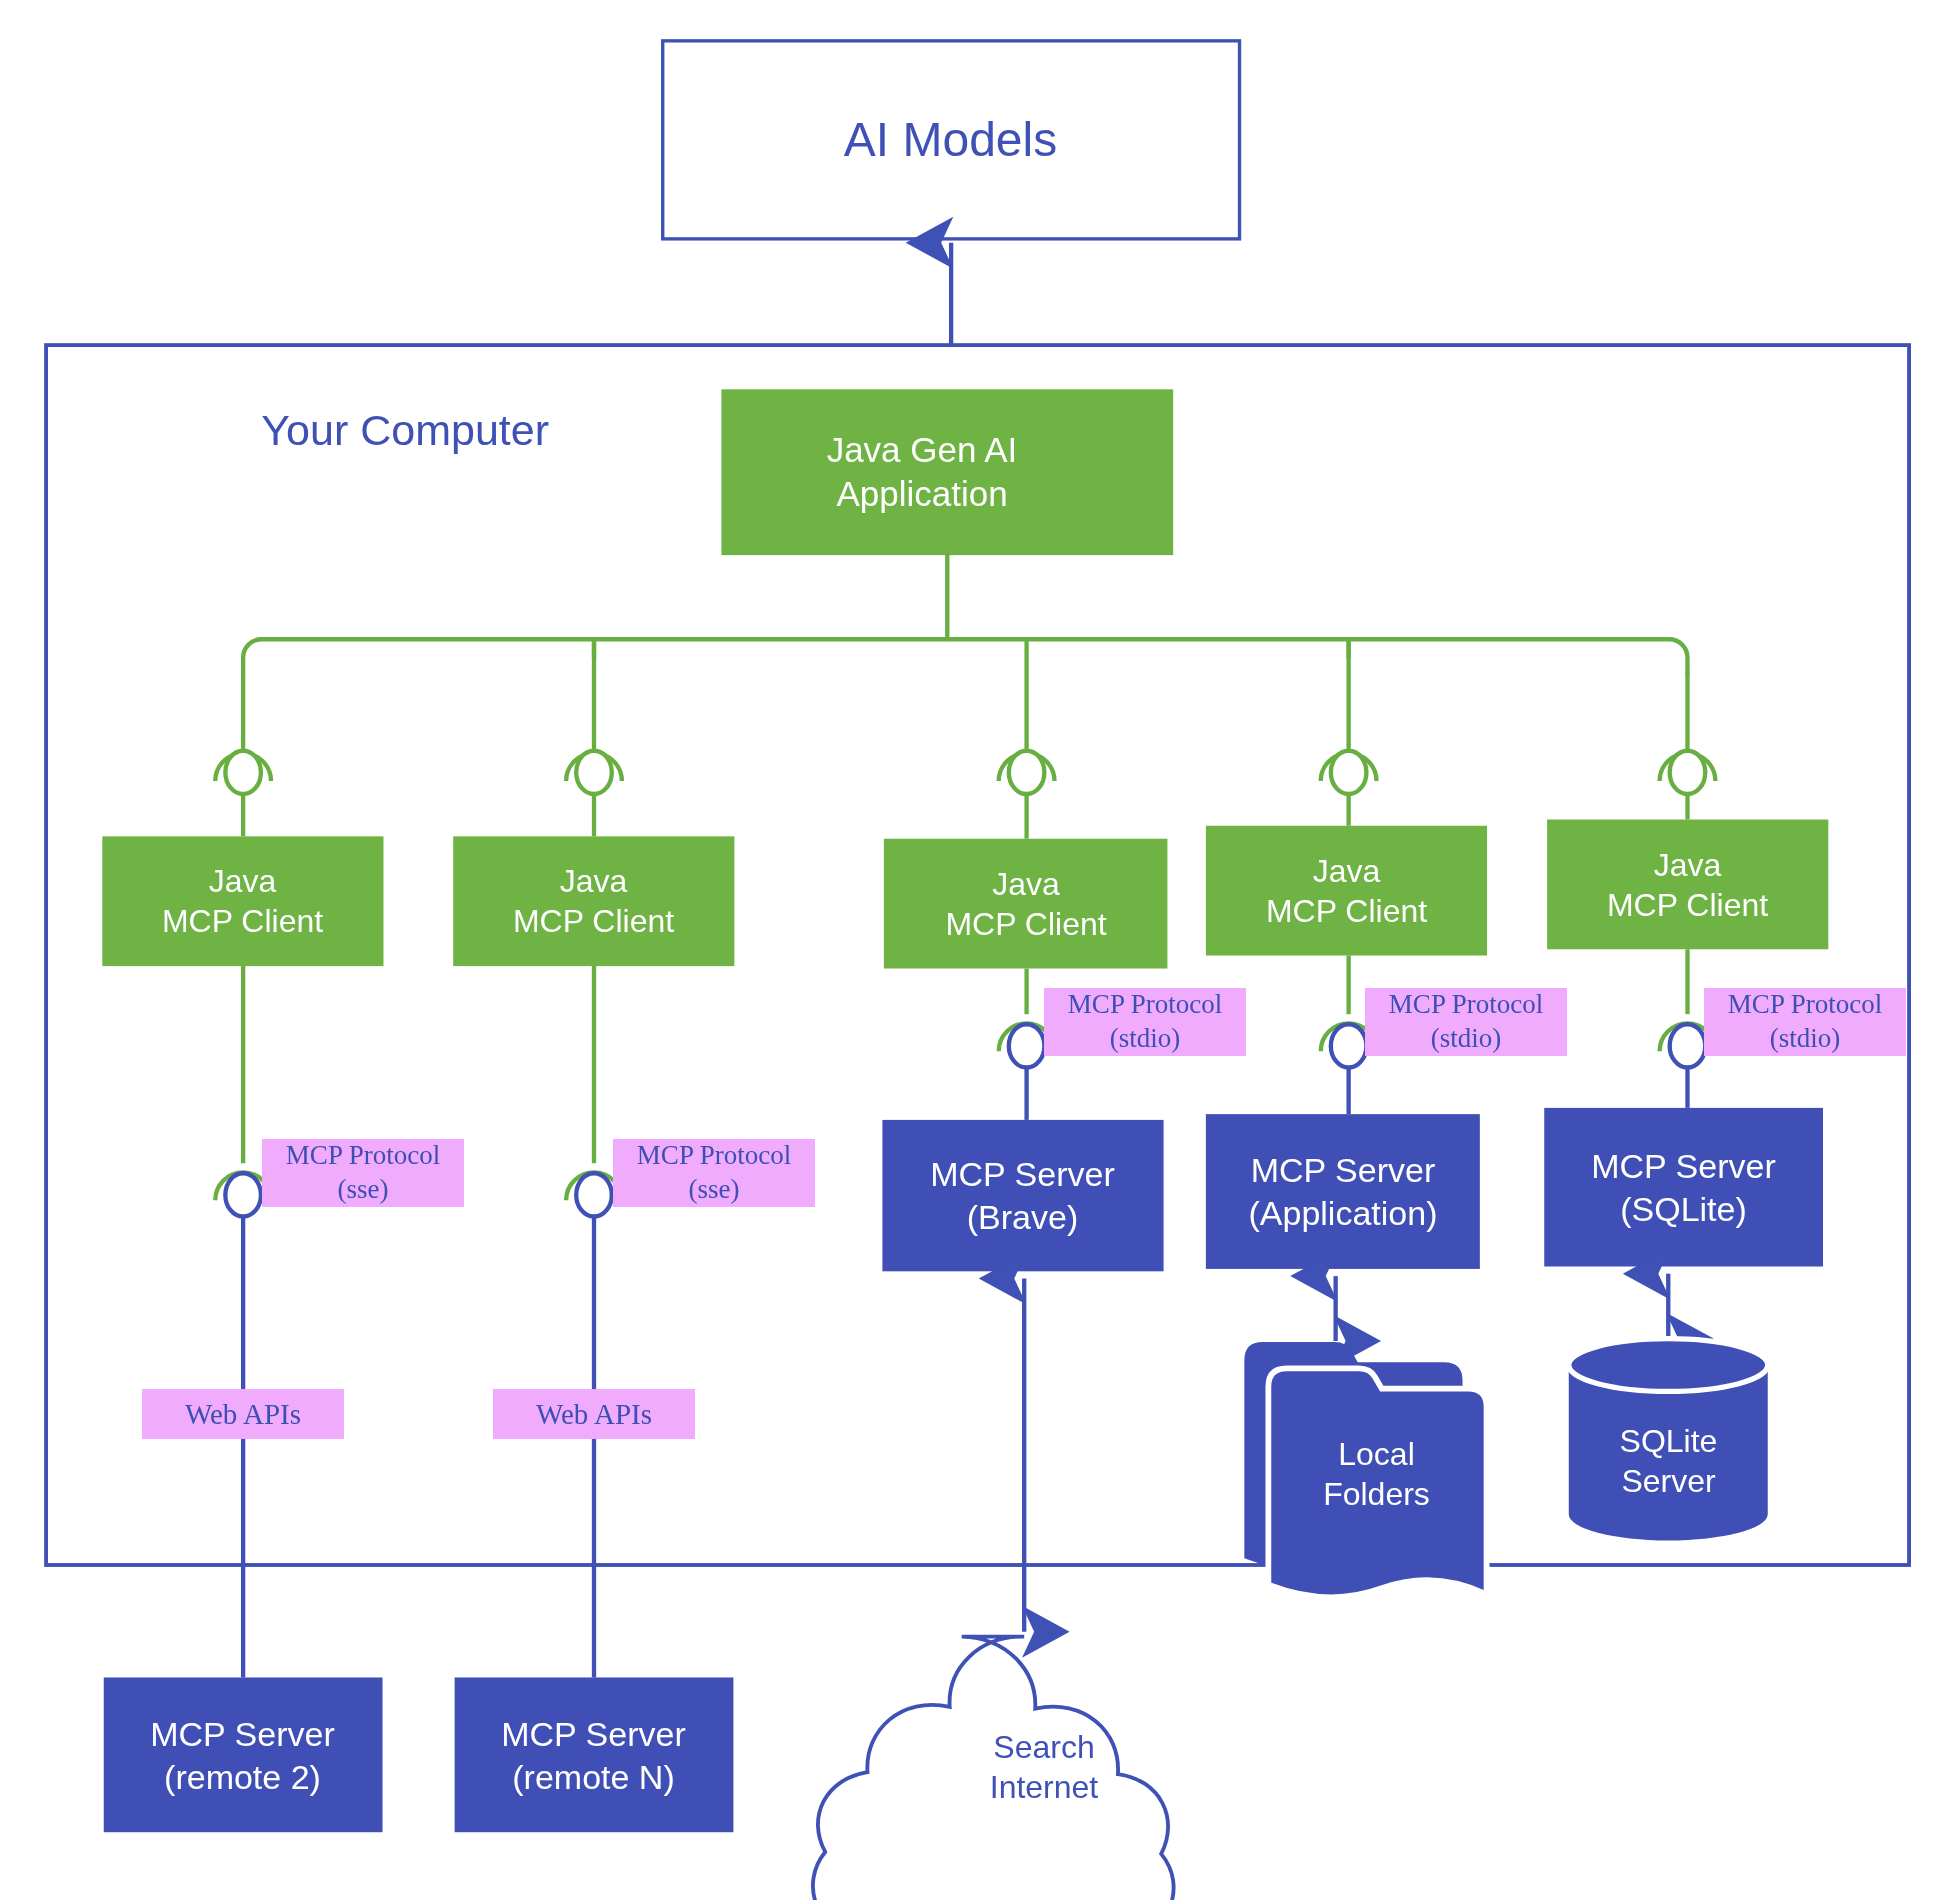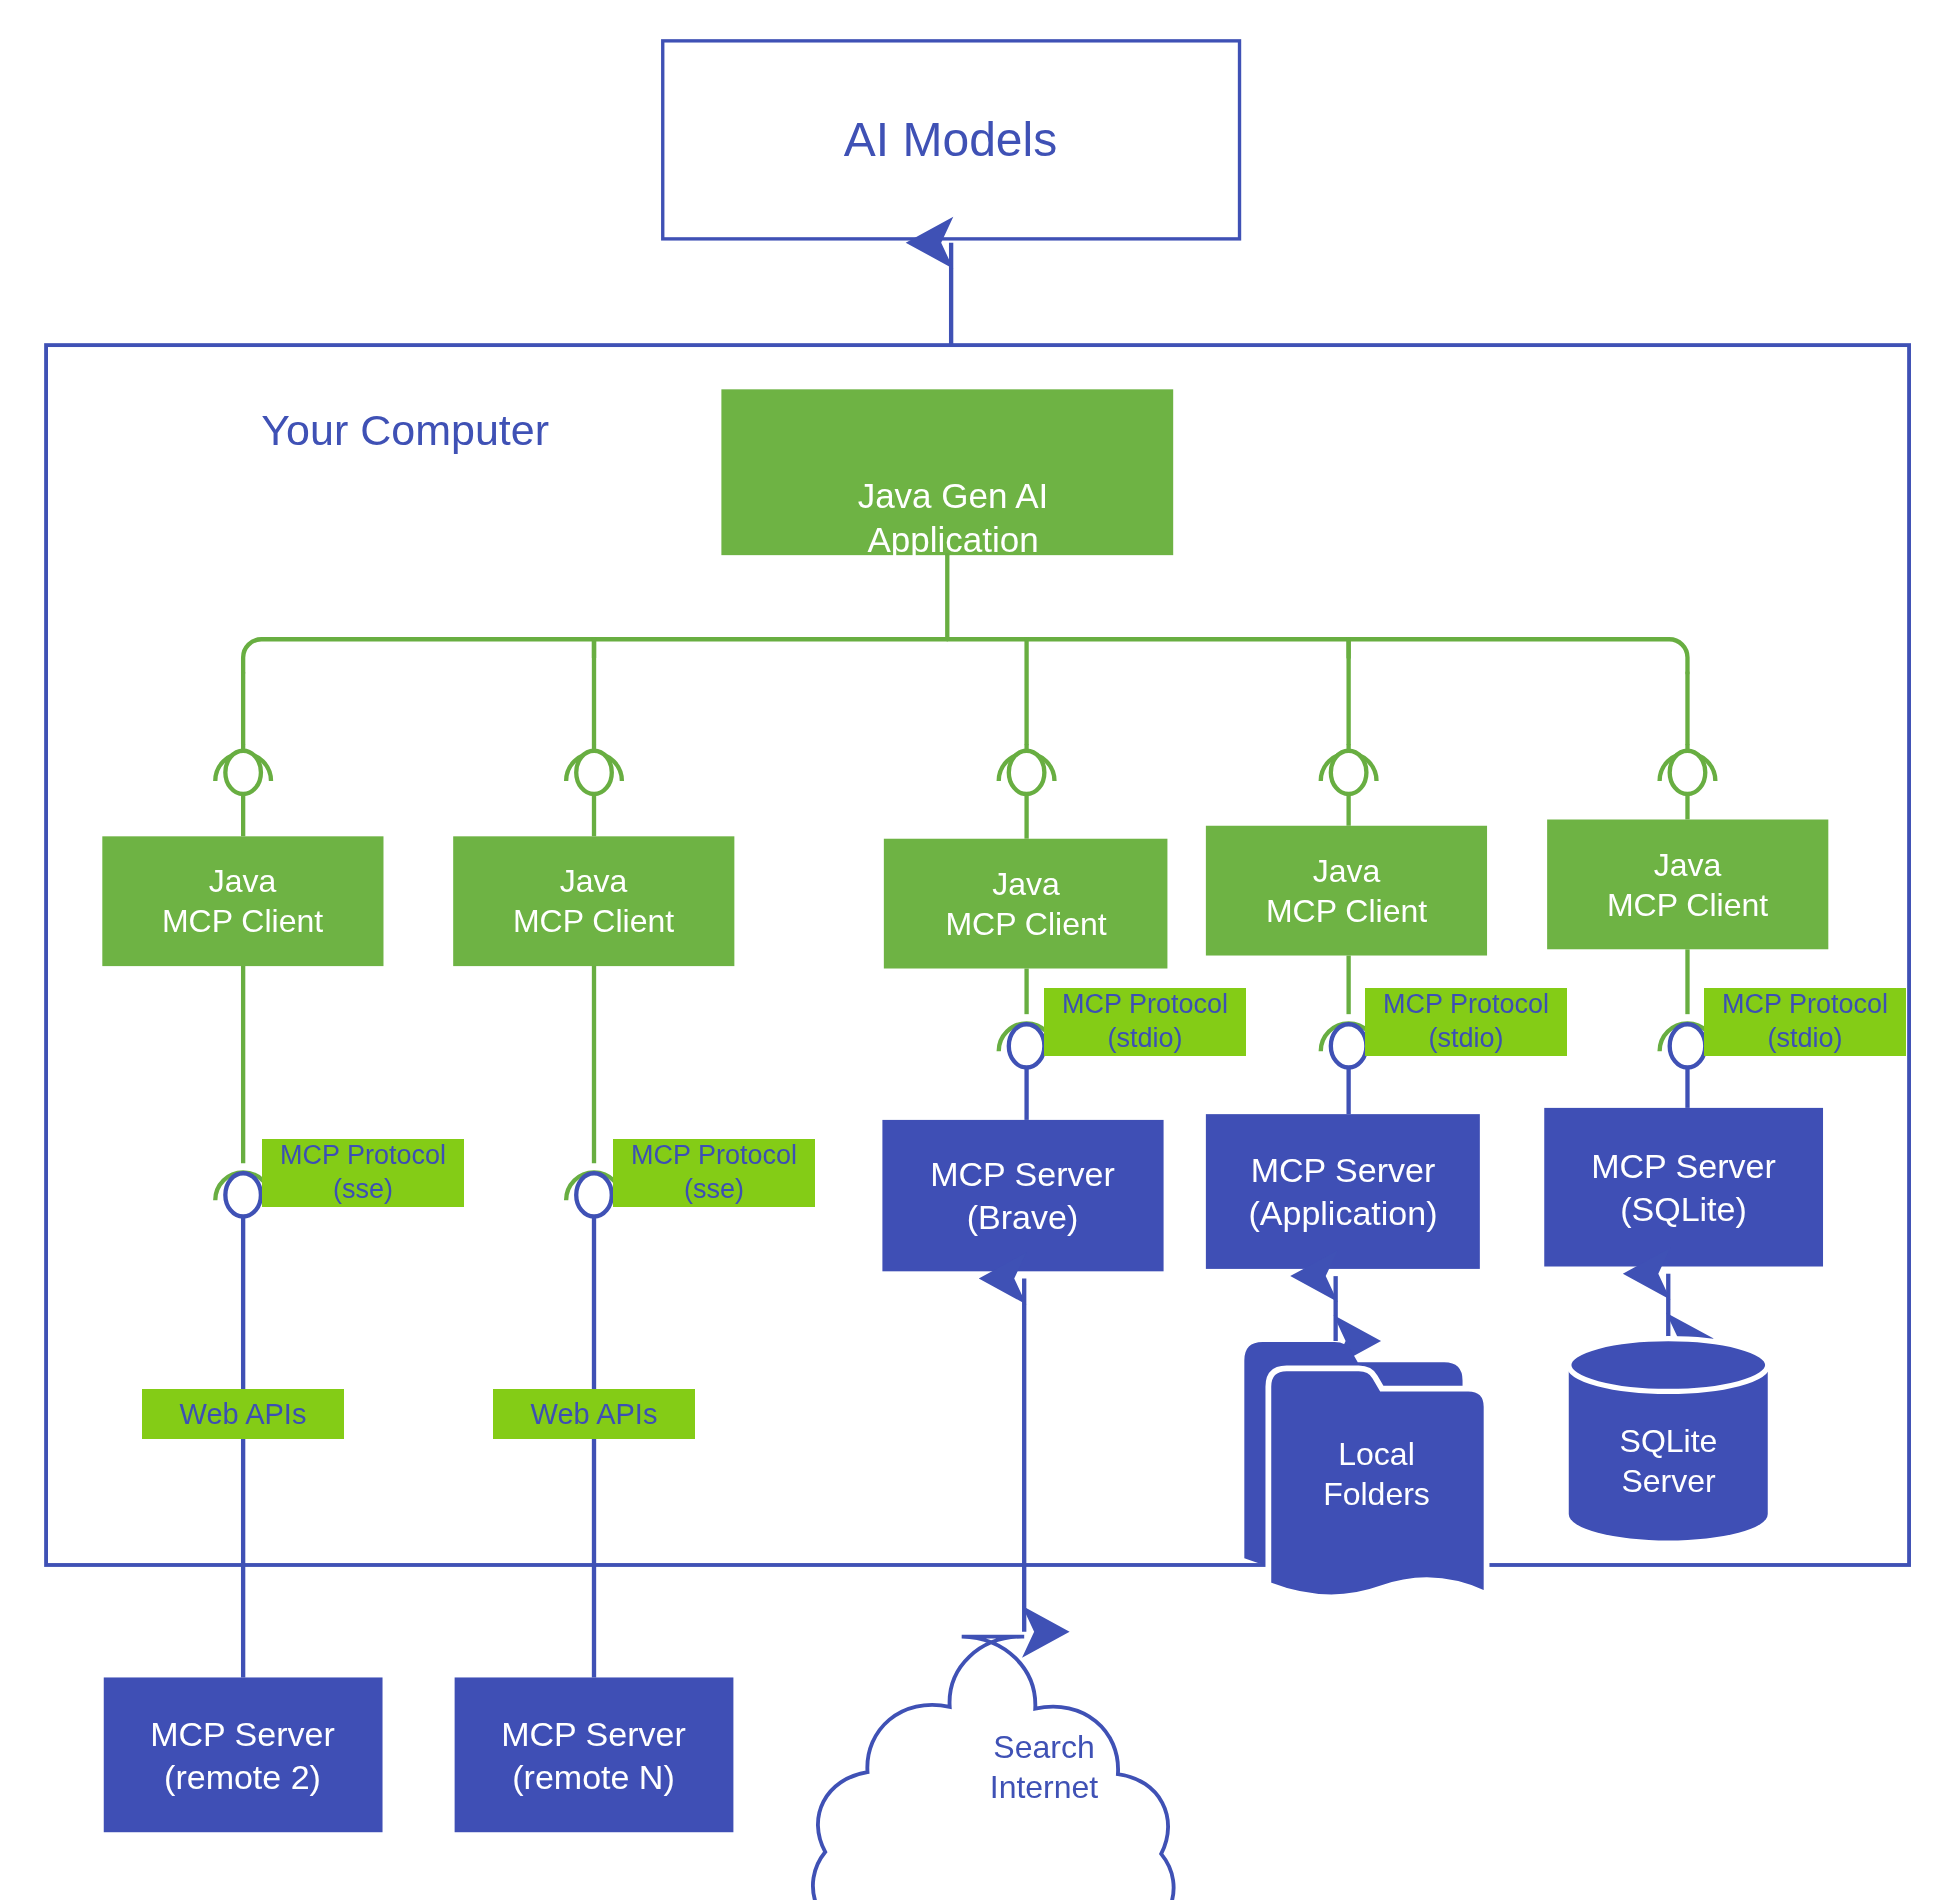--- a/index.html
+++ b/index.html
@@ -9,21 +9,21 @@
   .boxlabel{
     position:absolute;display:flex;flex-direction:column;align-items:center;
     justify-content:center;text-align:center;line-height:1.25;
     font-family:"Liberation Sans", sans-serif;
     pointer-events:none;
   }
   .white-text{color:#ffffff;}
   .blue-text{color:#3f51b5;}
   .edge-label{
     position:absolute;text-align:center;line-height:1.25;color:#3c4fb5;
-    font-family:Liberation Sans, sans-serif;background:#84cc16;
+    font-family:Liberation Serif, serif;background:#f0abfc;
     pointer-events:none;
   }
 </style>
 </head>
 <body>
 
 <div id="stage">
 
 <svg id="canvas" viewBox="0 0 4047 3953" xmlns="http://www.w3.org/2000/svg">
 
@@ -183,21 +183,21 @@
 </svg>
 
 <div class="boxlabel blue-text" style="left:662px;top:41px;width:577px;height:198px;font-size:48px;">
   <span>AI Models</span>
 </div>
 
 <div class="boxlabel blue-text" style="left:116px;top:404px;width:433px;height:53px;align-items:flex-end;font-size:43px;">
   <span>Your Computer</span>
 </div>
 
-<div class="boxlabel white-text" style="left:721px;top:389px;width:464px;height:166px;font-size:35px;margin-top:46px;">
+<div class="boxlabel white-text" style="left:690px;top:389px;width:464px;height:166px;font-size:35px;">
   <span>Java Gen AI</span>
   <span>Application</span>
 </div>
 
 <div class="boxlabel white-text" style="left:102px;top:836px;width:281px;height:130px;font-size:32px;">
   <span>Java</span>
   <span>MCP Client</span>
 </div>
 <div class="boxlabel white-text" style="left:453px;top:836px;width:281px;height:130px;font-size:32px;">
   <span>Java</span>

